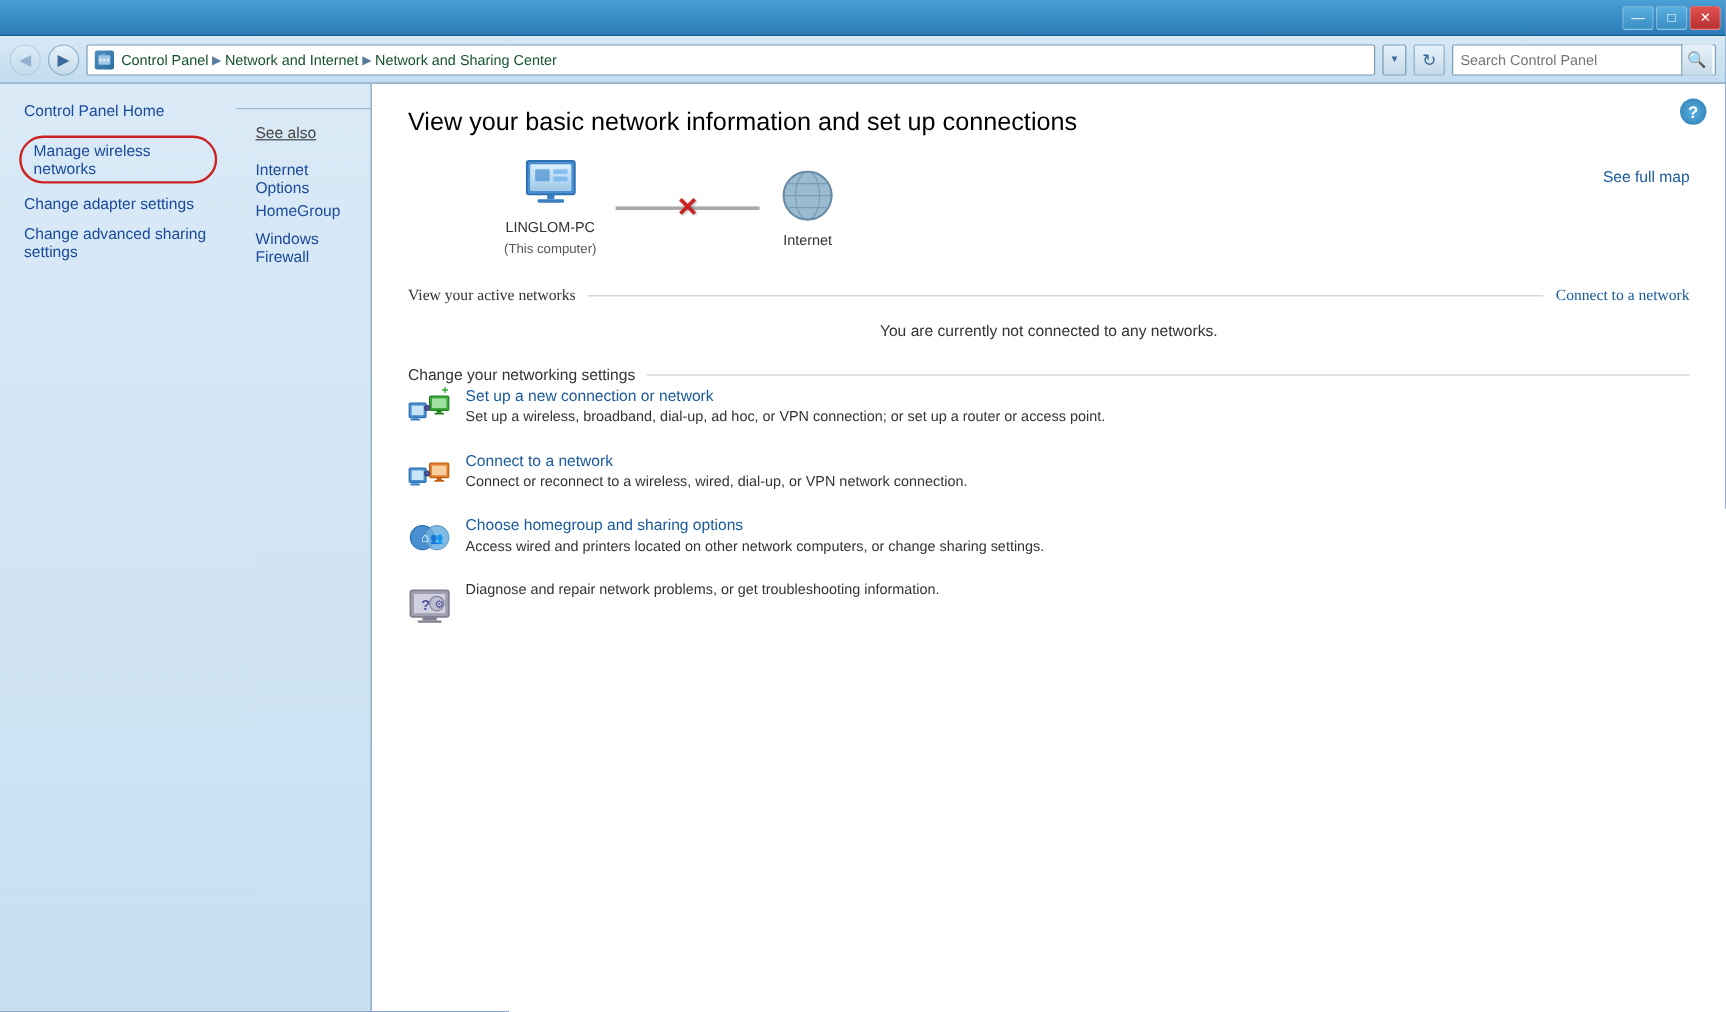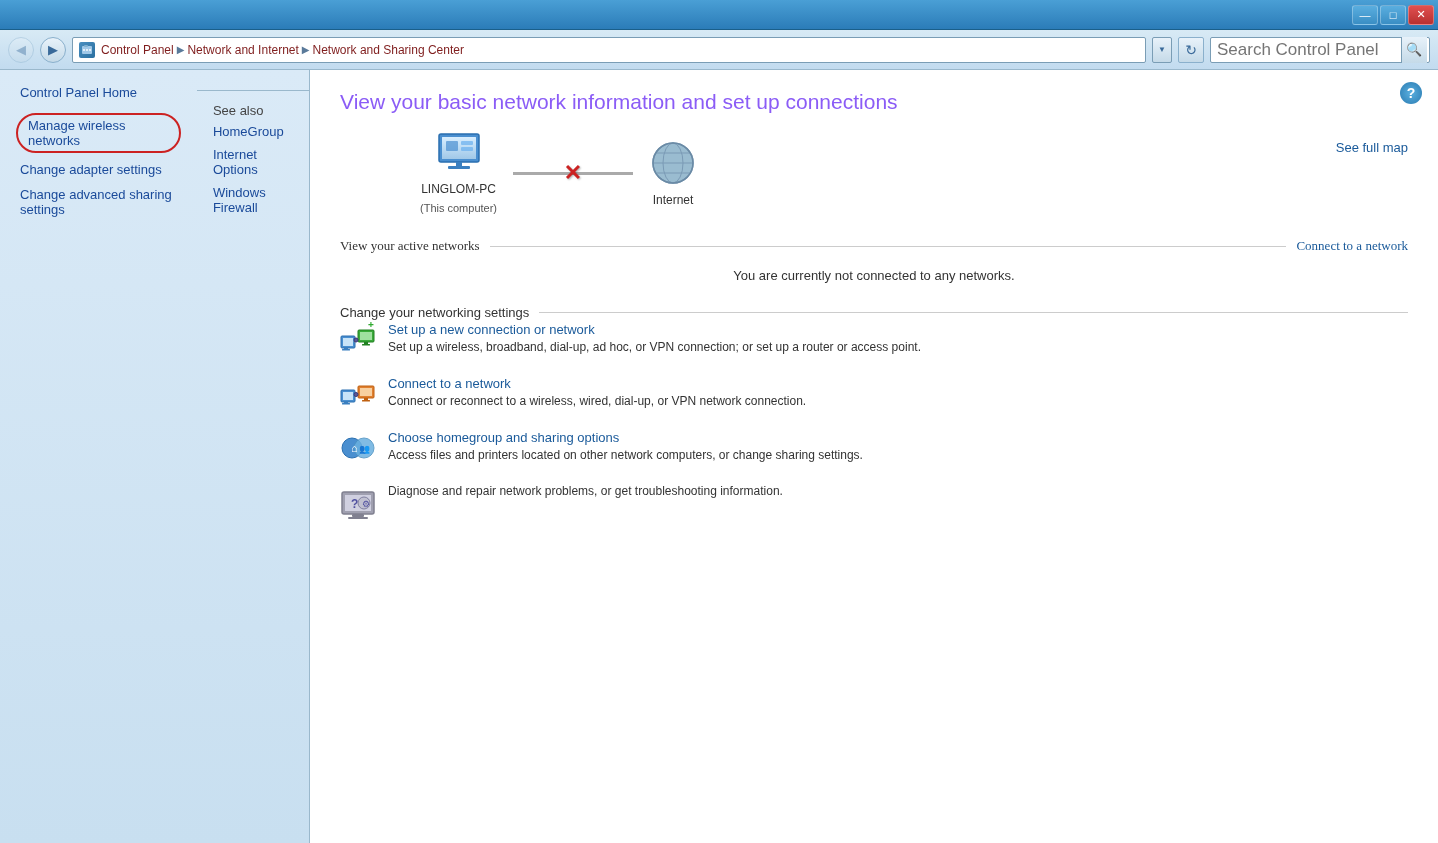--- a/index.html
+++ b/index.html
@@ -83,21 +83,21 @@
       width: 16px;
       height: 16px;
       background: linear-gradient(135deg, #4a8fc0, #2a6fa0);
       border-radius: 2px;
       margin-right: 6px;
       display: flex;
       align-items: center;
       justify-content: center;
     }
     .breadcrumb-sep { color: #5a7a9a; margin: 0 3px; font-size: 10px; }
-    .breadcrumb-item { color: #7f1d1d; }
+    .breadcrumb-item { color: #14532d; }
     .breadcrumb-dropdown {
       width: 20px;
       height: 26px;
       background: linear-gradient(to bottom, #e8f2fa, #c5dae8);
       border: 1px solid #7a9db5;
       border-radius: 2px;
       display: flex;
       align-items: center;
       justify-content: center;
       cursor: pointer;
@@ -157,21 +157,22 @@
     }
     .sidebar-see-also {
       padding: 12px 16px 0 16px;
       border-top: 1px solid #9ab8cc;
       margin-top: 8px;
     }
     .see-also-label {
       font-size: 13px;
       color: #444;
       font-weight: normal;
-      margin-bottom: 4px;
+      margin-bottom: 14px;
+      text-decoration: underline;
     }
     .sidebar-bottom-link {
       display: block;
       font-size: 13px;
       color: #1a4a9a;
       cursor: pointer;
       padding: 2px 0;
     }
 
     
@@ -193,21 +194,21 @@
       display: flex;
       align-items: center;
       justify-content: center;
       color: white;
       font-size: 14px;
       font-weight: bold;
       cursor: pointer;
     }
     .page-title {
       font-size: 21px;
-      color: #8b5cf6;
+      color: #000000;
       font-weight: normal;
       margin-bottom: 18px;
     }
 
     
     .network-diagram {
       display: flex;
       align-items: center;
       margin-bottom: 24px;
       padding-left: 80px;
@@ -348,43 +349,43 @@
     </div>
     <span class="breadcrumb-item">Control Panel</span>
     <span class="breadcrumb-sep">▶</span>
     <span class="breadcrumb-item">Network and Internet</span>
     <span class="breadcrumb-sep">▶</span>
     <span class="breadcrumb-item">Network and Sharing Center</span>
   </div>
   <div class="breadcrumb-dropdown">▼</div>
   <div class="refresh-btn">↻</div>
   <div style="display:flex; align-items:center; border:1px solid #7a9db5; border-radius:2px; background:white; height:26px; width:220px;">
-    <input type="text" style="border: none; outline: none; font-size: 17px; color: #0f172a; width: calc(100% - 28px); padding: 0px 6px; background: transparent;" placeholder="Search Control Panel">
+    <input type="text" style="border: none; outline: none; font-size: 12px; color: #0f172a; width: calc(100% - 28px); padding: 0px 6px; background: transparent;" placeholder="Search Control Panel">
     <div style="width:26px; height:26px; background:linear-gradient(to bottom,#e8f2fa,#c5dae8); border-left:1px solid #7a9db5; display:flex; align-items:center; justify-content:center; cursor:pointer; font-size:13px; color:#5a7a9a;">🔍</div>
   </div>
 </div>
 
 <div class="main-area">
 
   <div class="sidebar">
     <div class="sidebar-section">
       <a class="sidebar-link">Control Panel Home</a>
       <div style="margin: 10px 0 6px 0;">
         <a class="sidebar-link highlighted">Manage wireless networks</a>
       </div>
       <a class="sidebar-link" style="padding-left:4px;">Change adapter settings</a>
       <a class="sidebar-link" style="padding-left:4px; margin-top:4px; display:block;">Change advanced sharing settings</a>
     </div>
 
     <div class="sidebar-separator"></div>
 
     <div class="sidebar-see-also">
       <div class="see-also-label">See also</div>
+      <a class="sidebar-bottom-link" style="margin-top:4px;">Internet Options</a>
       <a class="sidebar-bottom-link">HomeGroup</a>
-      <a class="sidebar-bottom-link" style="margin-top:4px;">Internet Options</a>
       <a class="sidebar-bottom-link" style="margin-top:4px;">Windows Firewall</a>
     </div>
   </div>
 
   <div class="content">
     <div class="help-icon">?</div>
 
     <div class="page-title">View your basic network information and set up connections</div>
 
     <div class="network-diagram">
@@ -492,21 +493,21 @@
       <div class="settings-icon">
         <svg width="36" height="36" viewBox="0 0 36 36">
           <circle cx="12" cy="18" r="10" fill="#4a8fd0" stroke="#2a6fb0" stroke-width="1"></circle>
           <circle cx="24" cy="18" r="10" fill="#6ab0e0" stroke="#4a90c0" stroke-width="1" opacity="0.85"></circle>
           <text x="11" y="22" font-size="11" fill="white" font-weight="bold">⌂</text>
           <text x="19" y="22" font-size="9" fill="white">👥</text>
         </svg>
       </div>
       <div>
         <div class="settings-text-link">Choose homegroup and sharing options</div>
-        <div class="settings-description">Access files and printers located on other network computers, or change sharing settings.</div>
+        <div class="settings-description">Access wired and printers located on other network computers, or change sharing settings.</div>
       </div>
     </div>
 
     <div class="settings-item">
       <div class="settings-icon">
         <svg width="36" height="36" viewBox="0 0 36 36">
           <rect x="2" y="8" width="32" height="22" rx="2" fill="#a0a0b0" stroke="#808090" stroke-width="1.5"></rect>
           <rect x="5" y="11" width="26" height="16" fill="#d0d0e0"></rect>
           <rect x="12" y="30" width="12" height="3" rx="1" fill="#808090"></rect>
           <rect x="8" y="33" width="20" height="2" rx="1" fill="#808090"></rect>

